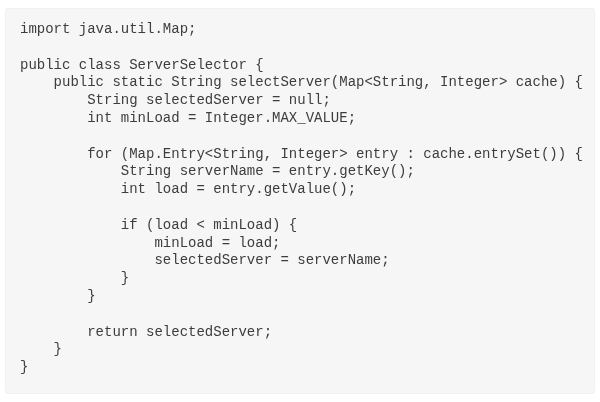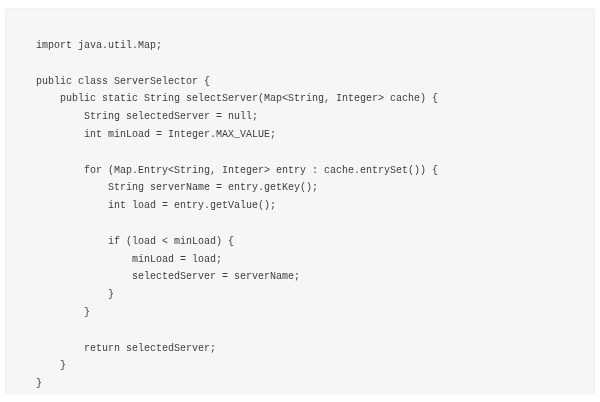--- a/index.html
+++ b/index.html
@@ -26,23 +26,23 @@
     width: 590px;
     height: 386px;
     background: #f6f6f6;
     border: 1px solid #f1f1f1;
     border-radius: 3px;
     padding: 12px 14px;
     overflow: hidden;
   }
 
   .code-box pre {
-    margin: 16px;
+    margin: 0;
     font-family: "Liberation Mono", "DejaVu Sans Mono", monospace;
-    font-size: 10px;
+    font-size: 14px;
     line-height: 17.8px;
     color: #3d3d3d;
     white-space: pre;
     tab-size: 4;
   }
 </style>
 </head>
 <body>
 
 <div class="page">

